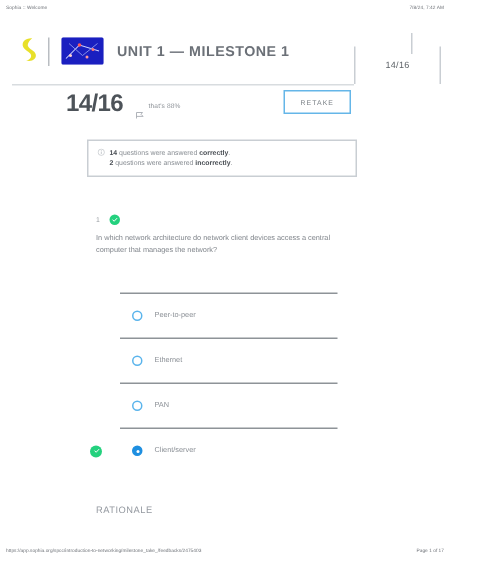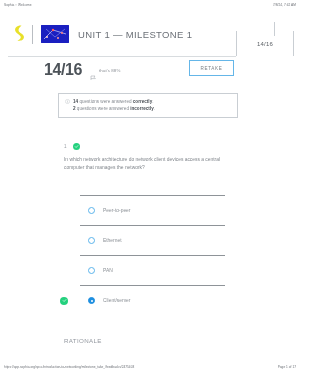--- a/index.html
+++ b/index.html
@@ -28,21 +28,21 @@
   .logo-s { width: 14px; height: 20px; position: relative; flex: 0 0 auto; }
   .logo-s svg { display: block; }
   .vbar { width: 1px; height: 19px; background: #b9bdc2; margin: 0 8px 0 6px; flex: 0 0 auto; }
   .thumb {
     width: 28px; height: 18px; flex: 0 0 auto; border-radius: 1px;
     background: #1a1fc0; position: relative; overflow: hidden;
   }
   .thumb svg { position: absolute; inset: 0; }
   .unit-title {
     margin-left: 9px; font-size: 9.5px; letter-spacing: .35px;
-    color: #6b7077; font-weight: 400; white-space: nowrap;
+    color: #6b7077; font-weight: 700; white-space: nowrap;
   }
 
   
   .score-chip {
     position: absolute; top: 31px; left: 236px; width: 58px; height: 25px;
     border-left: 1px solid #c9ced3; border-right: 1px solid #c9ced3;
     display: flex; align-items: center; justify-content: center;
   }
   .score-chip span { font-size: 6px; color: #5d6267; letter-spacing: .2px; }
   .chip-tick {

